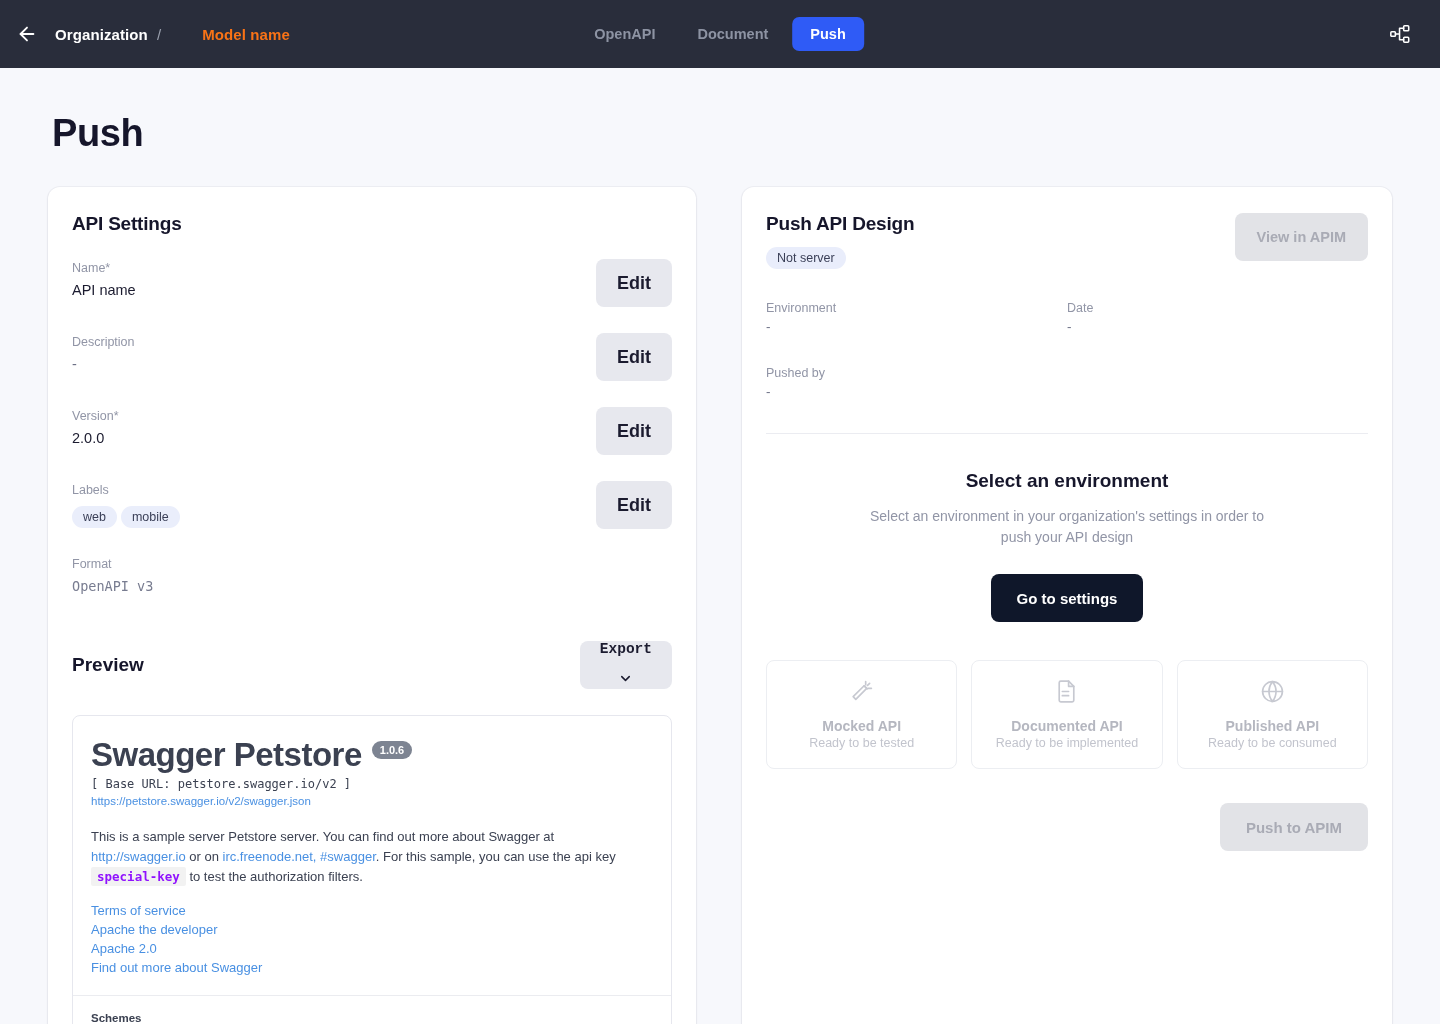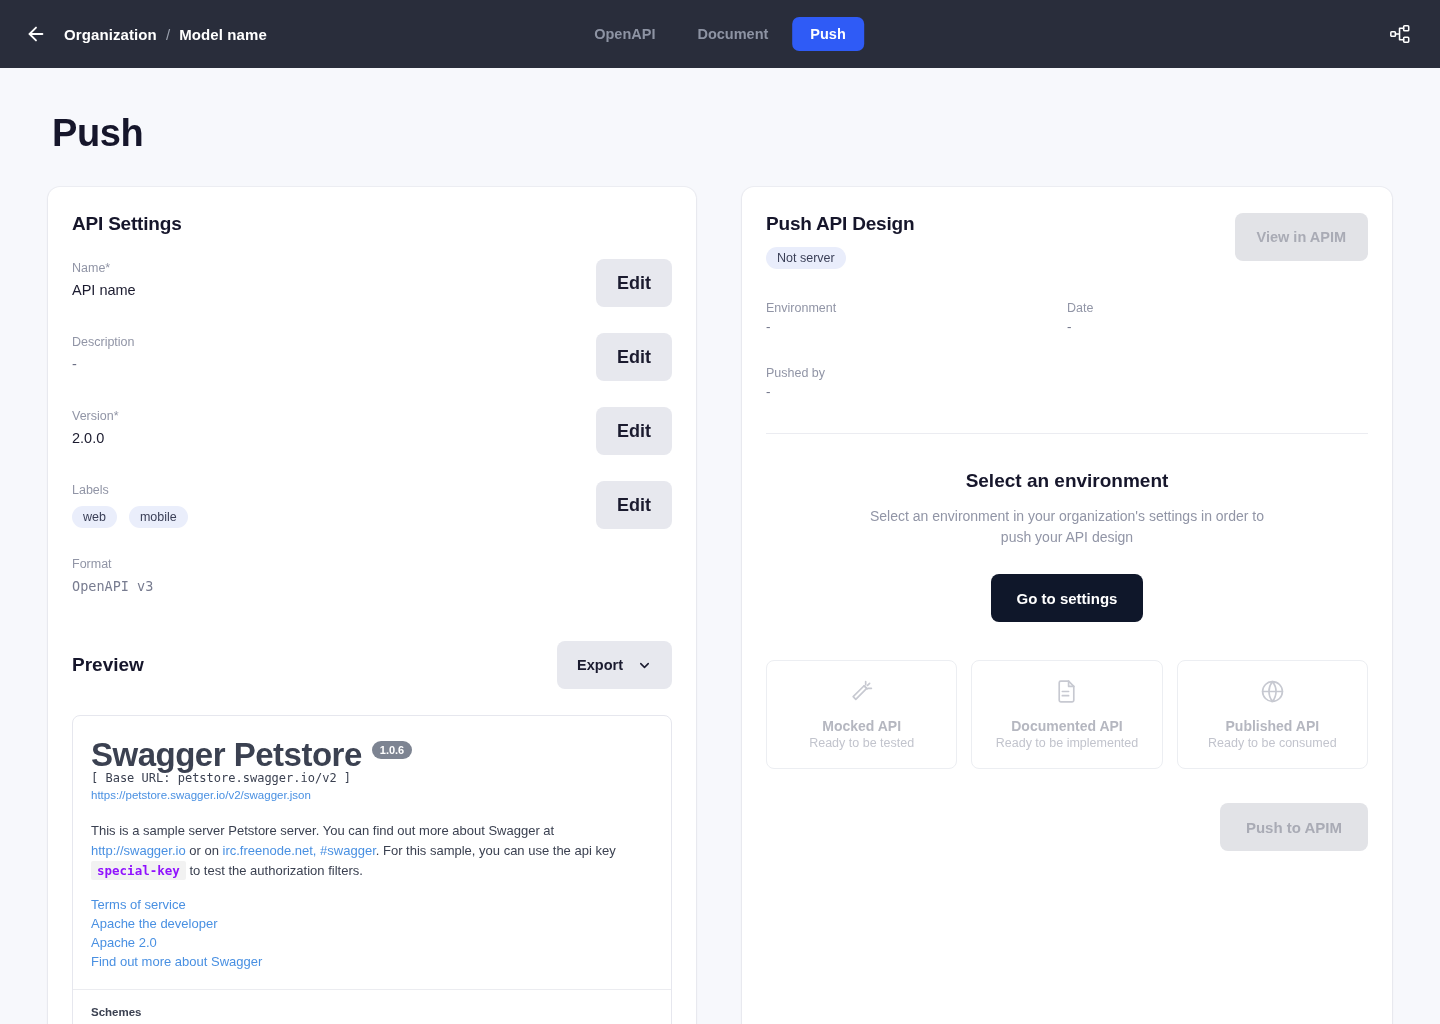--- a/index.html
+++ b/index.html
@@ -11,36 +11,36 @@
     overflow: hidden;
   }
 
   
   .topbar {
     position: relative;
     height: 68px;
     background: #292d3b;
     display: flex;
     align-items: center;
-    padding: 0 0 0 16px;
+    padding: 0 0 0 7px;
   }
   .back-btn {
     width: 40px; height: 40px;
     display: flex; align-items: center; justify-content: center;
     color: #ffffff;
     cursor: pointer;
   }
   .breadcrumb {
     margin-left: 8px;
     display: flex; align-items: center; gap: 9px;
     font-size: 15px; font-weight: 700; letter-spacing: .1px;
   }
   .bc-org { color: #ffffff; cursor: pointer; }
   .bc-sep { color: #9aa0ae; font-weight: 400; }
-  .bc-model { color: #ffffff; }
+  .bc-model { color: #f97316; margin-left: 32px; }
 
   .navtabs {
     position: absolute;
     left: 50%; top: 0;
     transform: translateX(-50%);
     height: 68px;
     display: flex; align-items: center; gap: 6px;
   }
   .navtab {
     font-size: 14.5px; font-weight: 700;
@@ -98,21 +98,21 @@
   }
   .setting-main { flex: 1; padding-top: 2px; }
   .setting-label {
     font-size: 12.5px; color: #9195a6; line-height: 18px;
   }
   .setting-value {
     font-size: 14.5px; color: #1b1b2f; line-height: 22px; margin-top: 2px;
   }
   .setting-value.muted { color: #6d7186; }
   .setting-value.mono  { font-family: "DejaVu Sans Mono", monospace; font-size: 13.5px; color: #787c90;}
-  .chips { display: flex; gap: 12px; margin-top: 7px; }
+  .chips { display: flex; gap: 4px; margin-top: 7px; }
   .chip {
     background: #eaeefb; color: #3a3f57;
     font-size: 12.5px; border-radius: 11px;
     padding: 4px 11px;
   }
   .edit-btn {
     width: 76px; height: 48px;
     background: #e7e8ee;
     border: none; border-radius: 8px;
     font-family: "Liberation Sans", sans-serif;
@@ -125,23 +125,24 @@
   .preview-head {
     display: flex; align-items: center;
     margin-top: 24px;
   }
   .preview-title { font-size: 19px; font-weight: 700; color: #16162b; }
   .export-btn {
     margin-left: auto;
     display: flex; align-items: center; gap: 14px;
     background: #e7e8ee; border: none; border-radius: 8px;
     height: 48px; padding: 0 20px;
-    font-family: Liberation Sans, sans-serif;
+    font-family: Liberation Mono, monospace;
     font-size: 14.5px; font-weight: 700; color: #1b1b2f;
     cursor: pointer;
+    flex-direction: column;
   }
   .chev { display: block; }
 
   .swagger-box {
     margin: 26px 0 0 0;
     border: 1px solid #e6e7ee;
     border-radius: 8px;
     overflow: hidden;
     background: #fff;
   }
@@ -153,21 +154,21 @@
     letter-spacing: -.5px;
   }
   .sw-version {
     background: #7d8492; color: #ffffff;
     font-size: 11px; font-weight: 600;
     border-radius: 9px; padding: 3px 8px;
     margin-top: 3px;
   }
   .sw-baseurl {
     font-family: "DejaVu Sans Mono", monospace;
-    font-size: 12px; color: #3b4151; margin-top: 0;
+    font-size: 12px; color: #3b4151; margin-top: 6px;
   }
   .sw-jsonlink {
     display: inline-block;
     font-size: 11.5px; color: #4990e2; text-decoration: none;
     margin-top: 4px; cursor: pointer;
   }
   .sw-desc {
     font-size: 13px; color: #3b4151; line-height: 20px;
     margin-top: 18px; max-width: 560px;
   }

